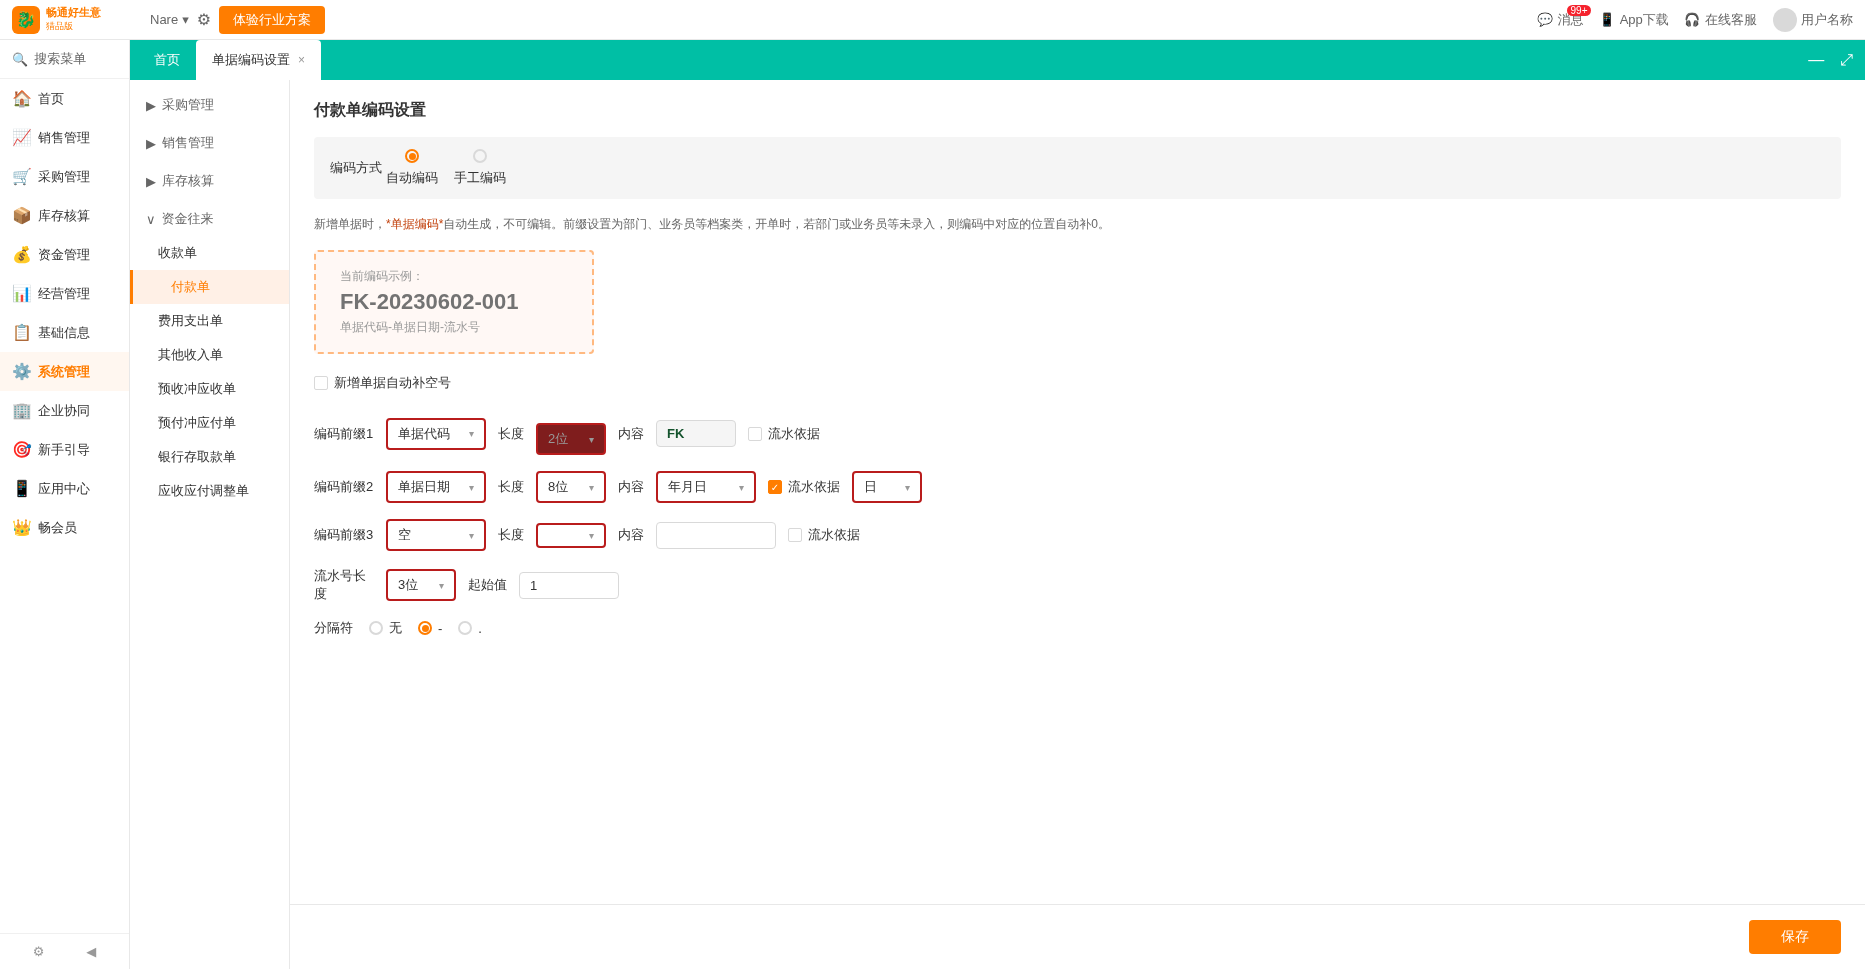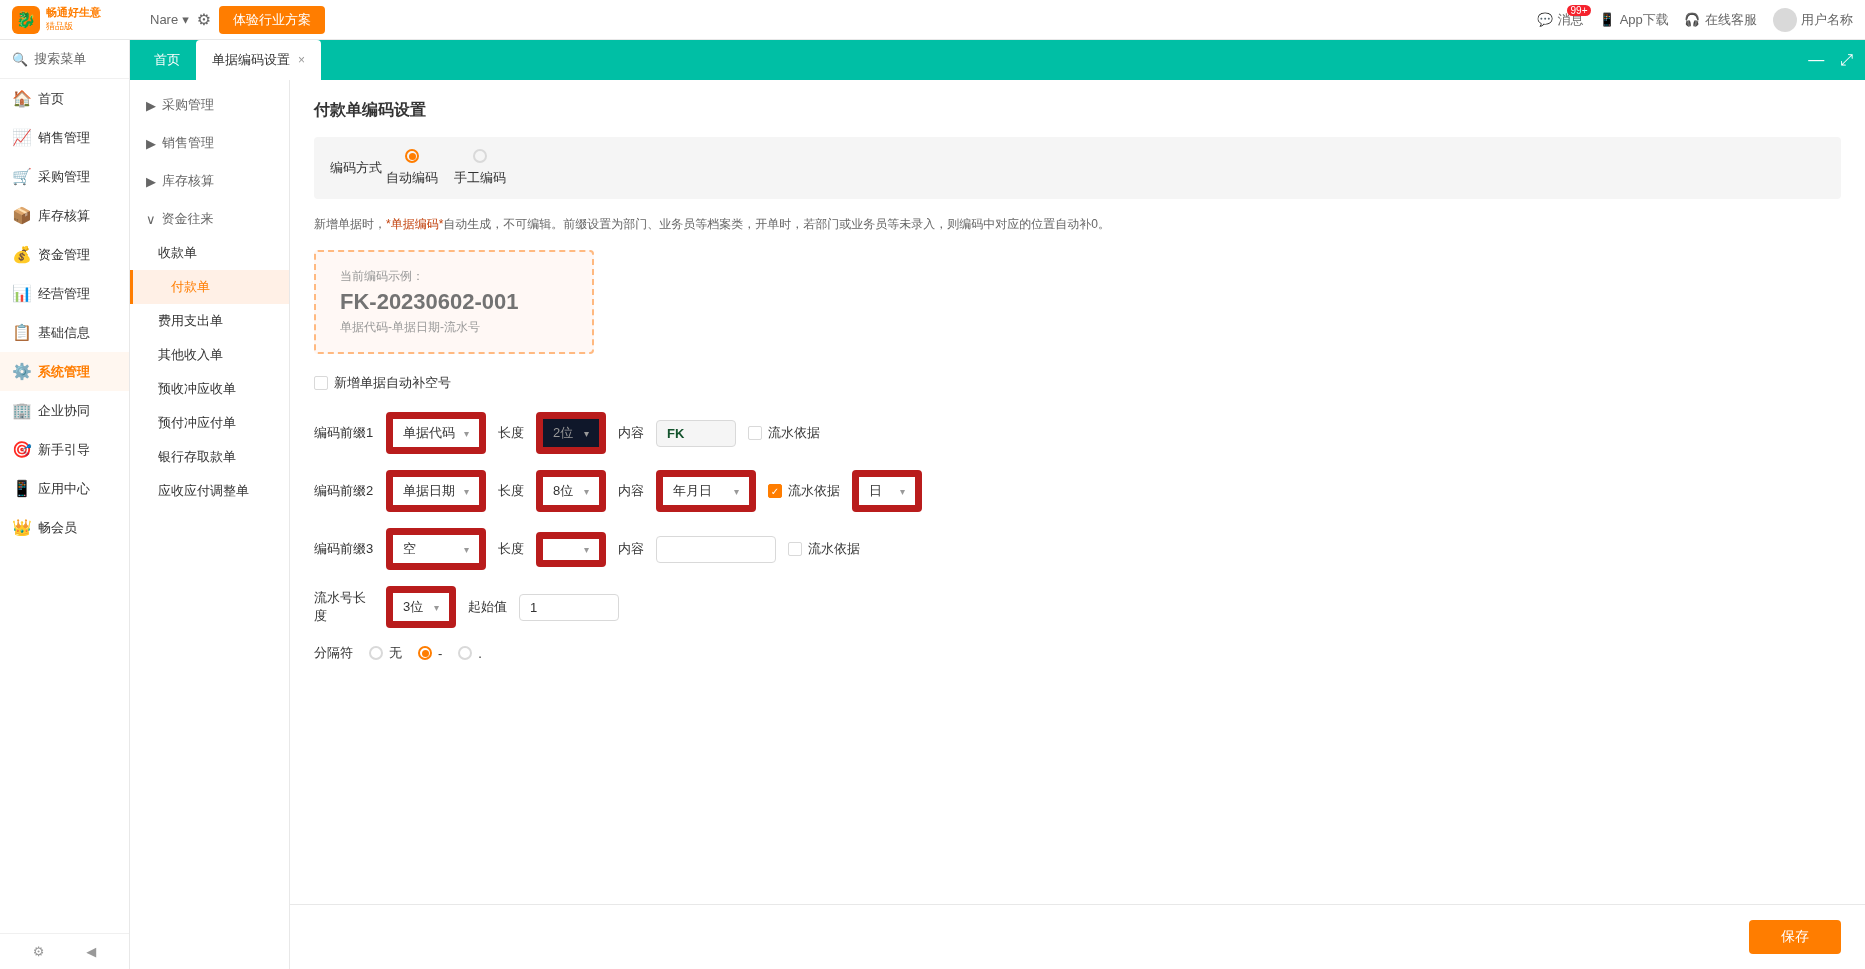--- a/index.html
+++ b/index.html
@@ -223,21 +223,21 @@
     }
 
     
     .form-row {
       display: flex; align-items: center; gap: 12px;
       margin-bottom: 16px; flex-wrap: wrap;
     }
     .form-label { font-size: 13px; color: #333; width: 60px; flex-shrink: 0; }
     .form-select {
       display: flex; align-items: center;
-      border: 7px solid #b91c1c; border-radius: 4px;
+      border: 2px solid #b91c1c; border-radius: 4px;
       padding: 5px 10px; background: #fff; cursor: pointer;
       min-width: 90px; font-size: 13px; color: #333; gap: 6px;
       position: relative;
     }
     .form-select-arrow { color: #999; font-size: 10px; margin-left: auto; }
     .form-input {
       border: 1px solid #d9d9d9; border-radius: 4px;
       padding: 5px 10px; font-size: 13px; color: #333; min-width: 80px;
       background: #fff;
     }
@@ -483,21 +483,21 @@
           </div>
 
           
           <div class="form-row">
             <span class="form-label">编码前缀1</span>
             <div class="form-select select-md">
               <span>单据代码</span>
               <span class="form-select-arrow">▾</span>
             </div>
             <span class="form-inline-label">长度</span>
-            <div class="form-select select-sm" style="background:#0f172a;color:#999;">
+            <div class="form-select select-sm" style="background:#7f1d1d;color:#999;margin-top:11px;">
               <span>2位</span>
               <span class="form-select-arrow">▾</span>
             </div>
             <span class="form-inline-label">内容</span>
             <input class="form-input content-input" value="FK" readonly="" style="">
             <div class="flowing-water-label">
               <div class="checkbox-empty"></div>
               <span>流水依据</span>
             </div>
           </div>

